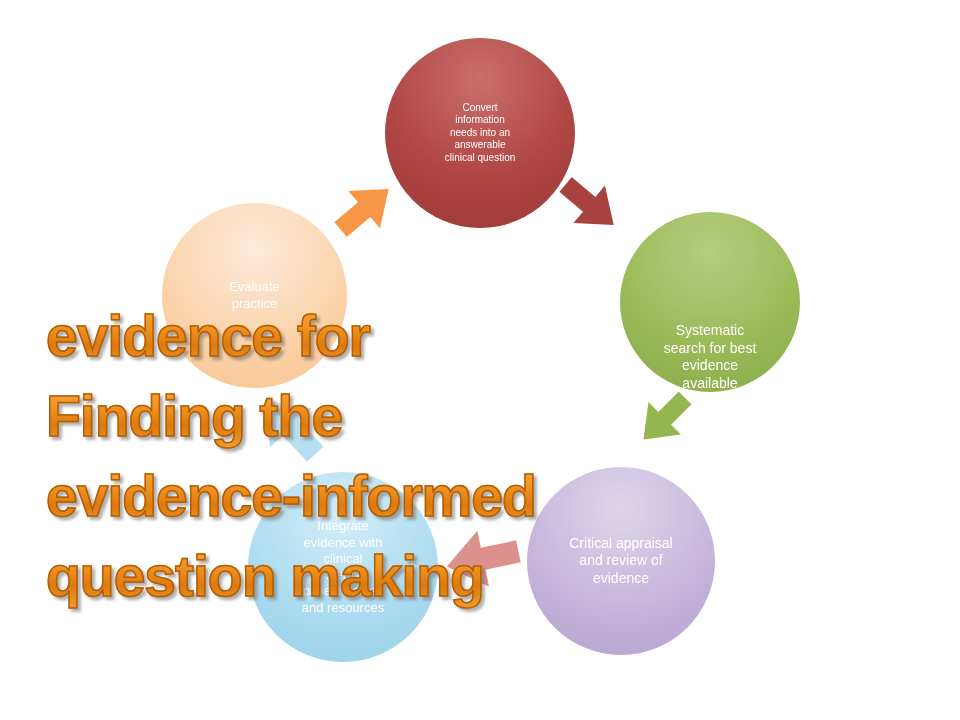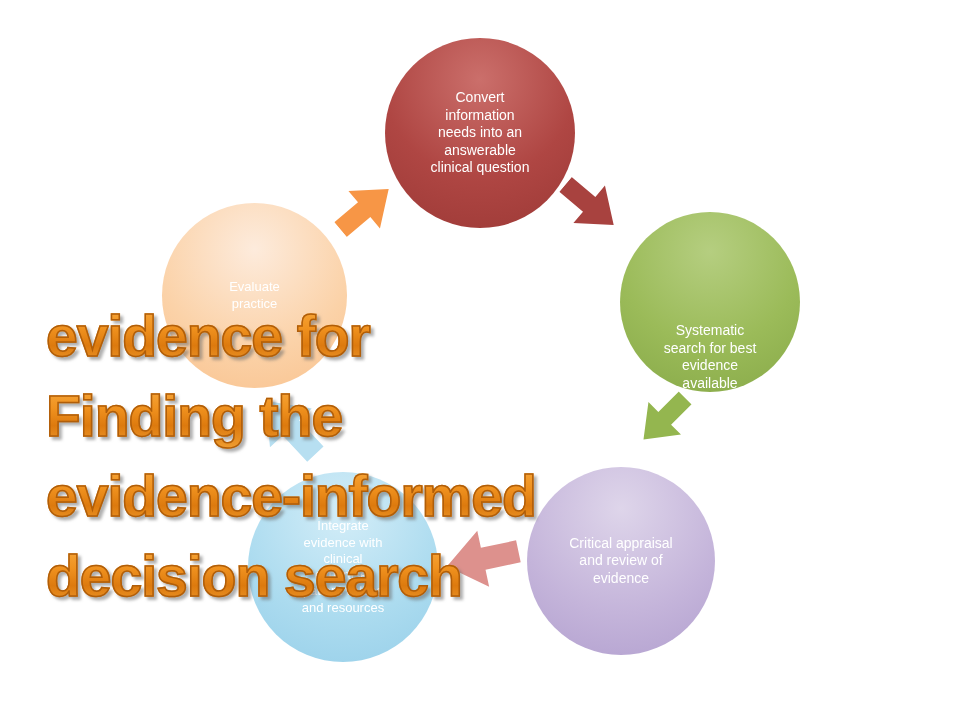--- a/index.html
+++ b/index.html
@@ -17,21 +17,21 @@
     justify-content: center;
     text-align: center;
     color: #ffffff;
     z-index: 1;
   }
   .circle-label { white-space: pre-line; line-height: 1.25; }
 
   .node-convert {
     left: 385px; top: 38px; width: 190px; height: 190px;
     background: radial-gradient(circle at 50% 22%, #cb6f6b 0%, #af4643 55%, #9c3936 100%);
-    font-size: 14px;
+    font-size: 10px;
   }
   .node-search {
     left: 620px; top: 212px; width: 180px; height: 180px;
     background: radial-gradient(circle at 50% 22%, #b5ce80 0%, #9bbb59 55%, #87a948 100%);
     font-size: 14px;
     align-items: flex-end;
   }
   .node-appraisal {
     left: 527px; top: 467px; width: 188px; height: 188px;
     background: radial-gradient(circle at 50% 22%, #ded5ea 0%, #c4b4da 60%, #b2a0cf 100%);
@@ -160,16 +160,16 @@
   <div class="arrow arrow-to-evaluate">
     <svg viewBox="0 0 60 50" aria-hidden="true">
         <polygon points="0,16 29,16 29,2 59,25 29,48 29,34 0,34"></polygon>
       </svg>
   </div>
 
   <div class="title">
     <div class="title-line">evidence for</div>
     <div class="title-line">Finding the</div>
     <div class="title-line">evidence-informed</div>
-    <div class="title-line">decision search</div>
+    <div class="title-line">question making</div>
   </div>
 
 </div>
 
 </body></html>

